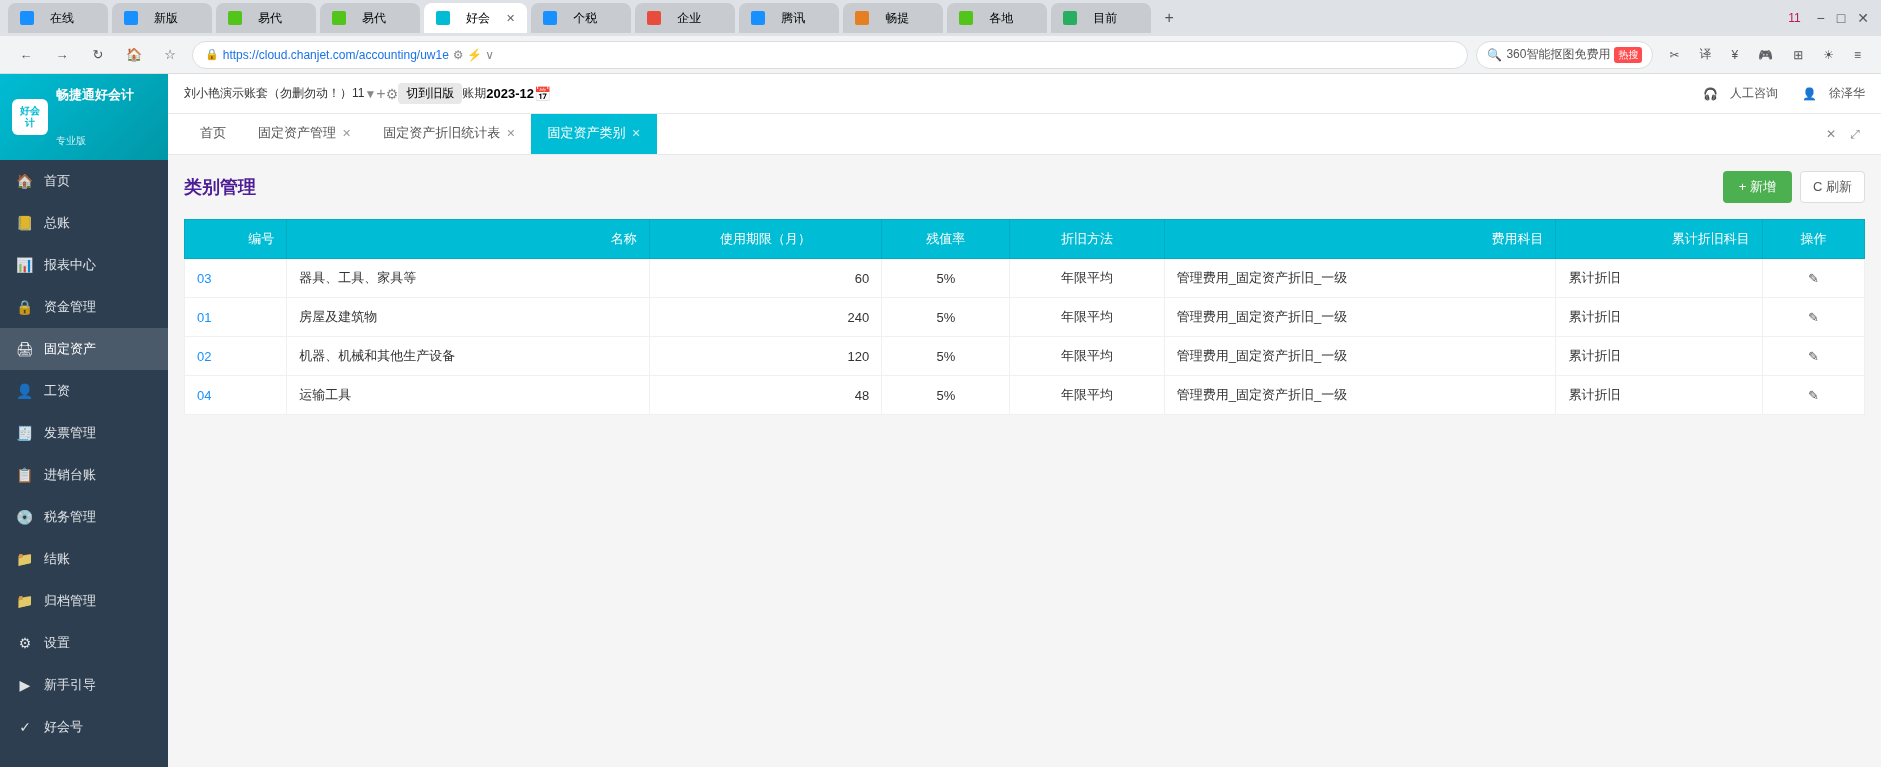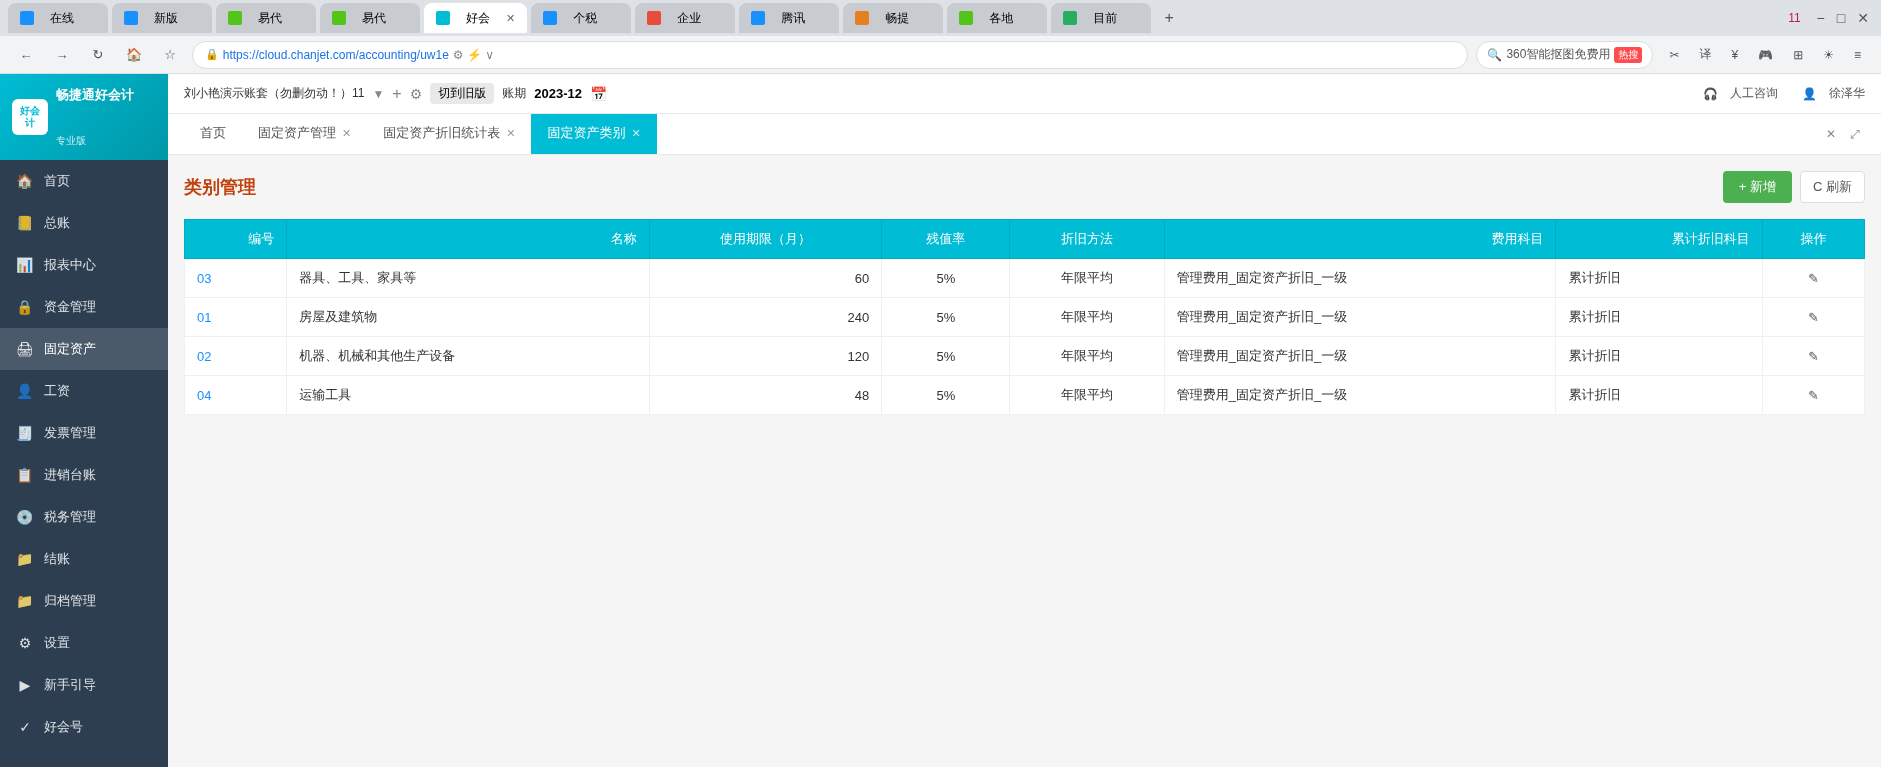--- a/index.html
+++ b/index.html
@@ -34,40 +34,40 @@
     .sidebar-logo { width: 36px; height: 36px; background: white; border-radius: 6px; display: flex; align-items: center; justify-content: center; }
     .sidebar-logo-inner { font-size: 10px; color: #00bcd4; font-weight: bold; text-align: center; line-height: 1.2; }
     .sidebar-title { font-size: 13px; font-weight: bold; color: white; }
     .sidebar-subtitle { font-size: 10px; color: rgba(255,255,255,0.8); margin-top: 30px; }
     .sidebar-nav { flex: 1; overflow-y: auto; }
     .sidebar-item { display: flex; align-items: center; gap: 10px; padding: 12px 16px; color: rgba(255,255,255,0.85); cursor: pointer; font-size: 13px; }
     .sidebar-item.active { background: rgba(255,255,255,0.15); color: white; }
     .sidebar-item .icon { width: 18px; height: 18px; display: flex; align-items: center; justify-content: center; font-size: 14px; }
 
     
-    .app-toolbar { background: white; border-bottom: 1px solid #e8e8e8; padding: 0 16px; height: 40px; display: flex; align-items: center; gap: 8px; }
+    .app-toolbar { background: white; border-bottom: 1px solid #e8e8e8; padding: 0 16px; height: 40px; display: flex; align-items: center; }
     .app-user { font-size: 12px; color: #333; }
     .app-period { font-size: 12px; color: #333; }
     .period-badge { background: #e8e8e8; padding: 2px 8px; border-radius: 4px; font-size: 12px; cursor: pointer; }
     .app-toolbar-right { margin-left: auto; display: flex; align-items: center; gap: 12px; font-size: 12px; color: #555; }
 
     
     .content-tabs { background: white; border-bottom: 1px solid #e8e8e8; display: flex; align-items: center; padding: 0 16px; gap: 0; }
     .content-tab { padding: 10px 16px; font-size: 13px; color: #555; cursor: pointer; border-bottom: 2px solid transparent; display: flex; align-items: center; gap: 6px; white-space: nowrap; }
     .content-tab.active { color: white; background: #00bcd4; border-bottom: 2px solid #00bcd4; }
     .content-tab .tab-close { color: rgba(255,255,255,0.8); font-size: 11px; }
     .content-tab.inactive-tab { color: #555; background: transparent; }
     .content-tab.inactive-tab .tab-close { color: #999; }
     .tab-window-btns { margin-left: auto; display: flex; gap: 4px; }
     .tab-window-btn { width: 20px; height: 20px; display: flex; align-items: center; justify-content: center; color: #888; cursor: pointer; font-size: 12px; }
 
     
     .page-body { flex: 1; overflow-y: auto; padding: 16px; }
     .page-title-row { display: flex; align-items: center; justify-content: space-between; margin-bottom: 16px; }
-    .page-title { font-size: 18px; font-weight: bold; color: #c2410c; }
+    .page-title { font-size: 18px; font-weight: bold; color: #4c1d95; }
     .page-actions { display: flex; gap: 8px; }
     .btn-add { background: #4caf50; color: white; border: none; padding: 6px 16px; border-radius: 4px; cursor: pointer; font-size: 13px; display: flex; align-items: center; gap: 4px; }
     .btn-refresh { background: white; color: #555; border: 1px solid #ddd; padding: 6px 12px; border-radius: 4px; cursor: pointer; font-size: 13px; display: flex; align-items: center; gap: 4px; }
 
     
     .data-table { width: 100%; border-collapse: collapse; background: white; }
     .data-table thead tr { background: #00bcd4; color: white; }
     .data-table thead th { padding: 10px 12px; font-size: 13px; font-weight: normal; text-align: right; border: 1px solid #00acc1; }
     .data-table thead th.center { text-align: center; }
     .data-table tbody tr { border-bottom: 1px solid #f0f0f0; }

